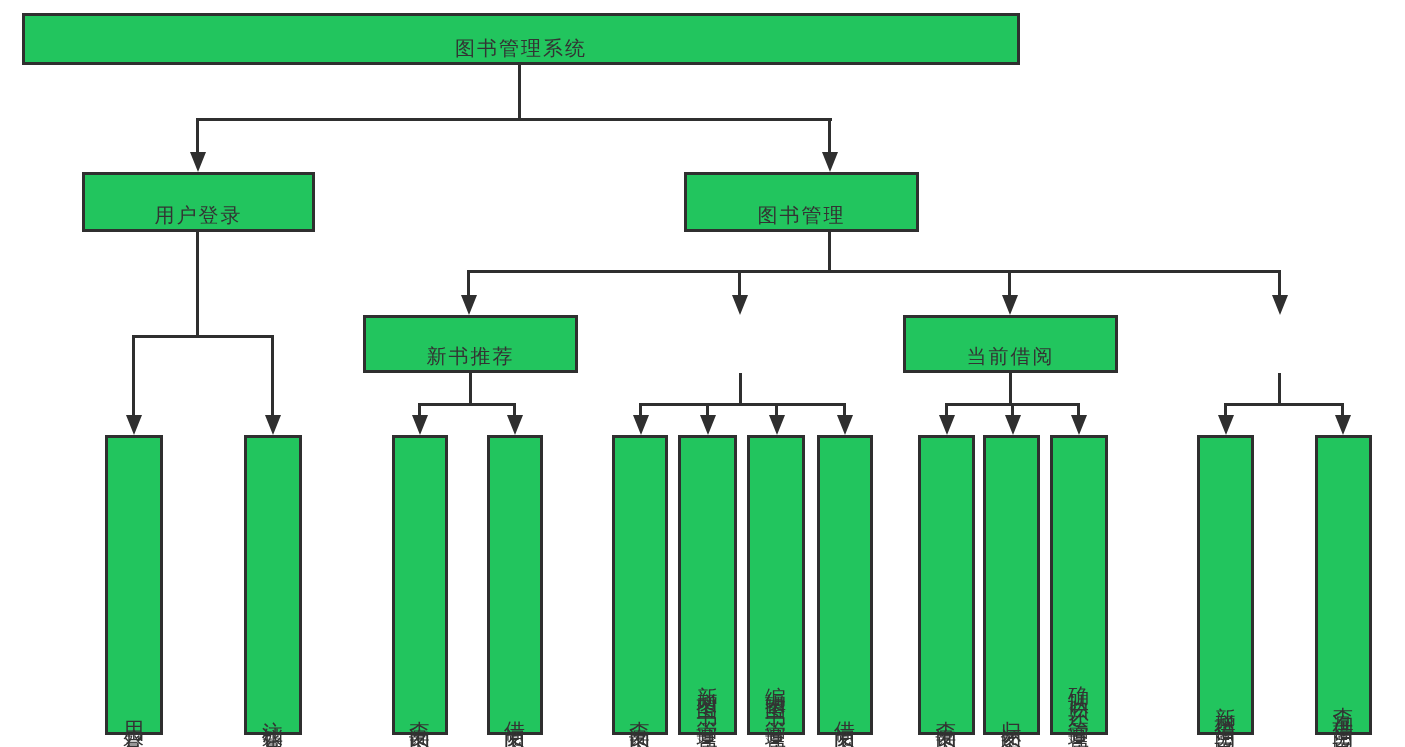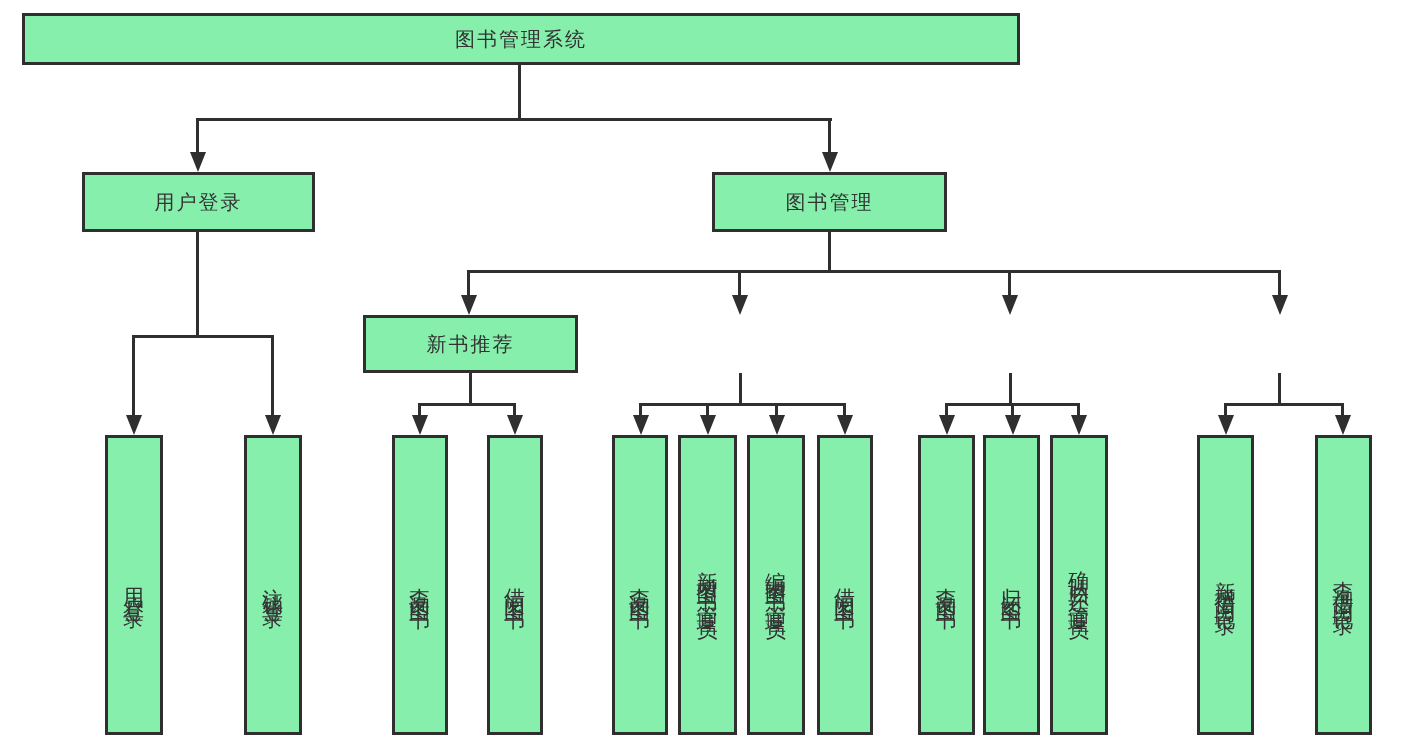--- a/index.html
+++ b/index.html
@@ -7,23 +7,23 @@
     position:relative;
     width:1405px;height:747px;
     background:#ffffff;
     font-family:"Liberation Sans", sans-serif;
     overflow:hidden;
   }
   .box{
     position:absolute;
     box-sizing:border-box;
     border:3px solid #2f2f2f;
-    background:#86efac;
+    background:#22c55e;
     display:flex;
-    align-items:center;
+    align-items:flex-end;
     justify-content:center;
     color:#333333;
   }
   .hbox span{
     font-size:20px;
     letter-spacing:2px;
     white-space:nowrap;
   }
   .leaf span{
     writing-mode:vertical-lr;
@@ -68,21 +68,21 @@
   <div class="ln" style="left:518px;top:65px;width:3px;height:55px"></div>
   <div class="ln" style="left:196px;top:118px;width:636px;height:3px"></div>
   <div class="ln" style="left:196px;top:118px;width:3px;height:38px"></div>
   <div class="arw" style="left:190px;top:152px"></div>
   <div class="ln" style="left:828px;top:118px;width:3px;height:38px"></div>
   <div class="arw" style="left:822px;top:152px"></div>
 
   <div class="box hbox" style="left:82px;top:172px;width:233px;height:60px">
     <span>用户登录</span>
   </div>
-  <div class="box hbox" style="left:712px;top:172px;width:235px;height:60px">
+  <div class="box hbox" style="left:684px;top:172px;width:235px;height:60px">
     <span>图书管理</span>
   </div>
 
   <div class="ln" style="left:196px;top:232px;width:3px;height:106px"></div>
   <div class="ln" style="left:132px;top:335px;width:142px;height:3px"></div>
   <div class="ln" style="left:132px;top:335px;width:3px;height:82px"></div>
   <div class="arw" style="left:126px;top:415px"></div>
   <div class="ln" style="left:271px;top:335px;width:3px;height:82px"></div>
   <div class="arw" style="left:265px;top:415px"></div>
 
@@ -92,20 +92,23 @@
   <div class="arw" style="left:461px;top:295px"></div>
   <div class="ln" style="left:738px;top:270px;width:3px;height:28px"></div>
   <div class="arw" style="left:732px;top:295px"></div>
   <div class="ln" style="left:1008px;top:270px;width:3px;height:28px"></div>
   <div class="arw" style="left:1002px;top:295px"></div>
   <div class="ln" style="left:1278px;top:270px;width:3px;height:28px"></div>
   <div class="arw" style="left:1272px;top:295px"></div>
 
   <div class="box hbox" style="left:363px;top:315px;width:215px;height:58px">
     <span>新书推荐</span>
+  </div>
+  <div class="box hbox" style="left:903px;top:315px;width:215px;height:58px">
+    <span>当前借阅</span>
   </div>
 
   <div class="ln" style="left:469px;top:373px;width:3px;height:33px"></div>
   <div class="ln" style="left:418px;top:403px;width:98px;height:3px"></div>
   <div class="ln" style="left:418px;top:403px;width:3px;height:16px"></div>
   <div class="arw" style="left:412px;top:415px"></div>
   <div class="ln" style="left:513px;top:403px;width:3px;height:16px"></div>
   <div class="arw" style="left:507px;top:415px"></div>
 
   <div class="ln" style="left:739px;top:373px;width:3px;height:33px"></div>

